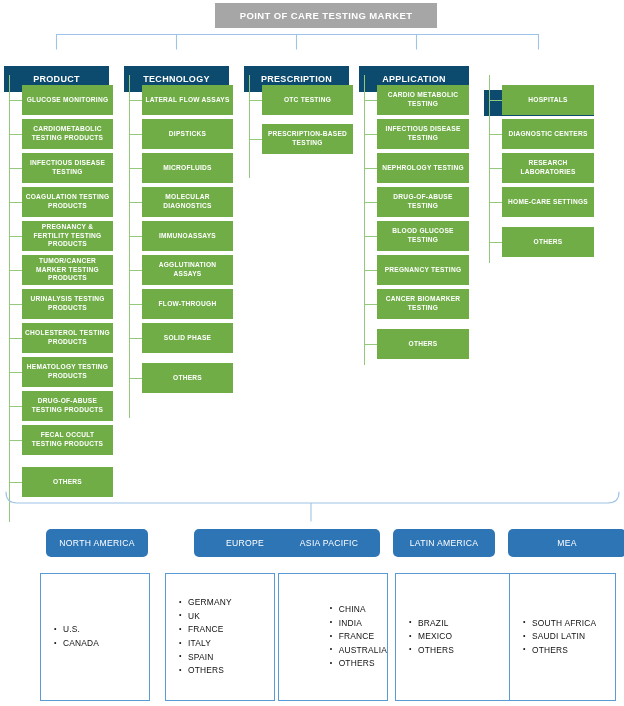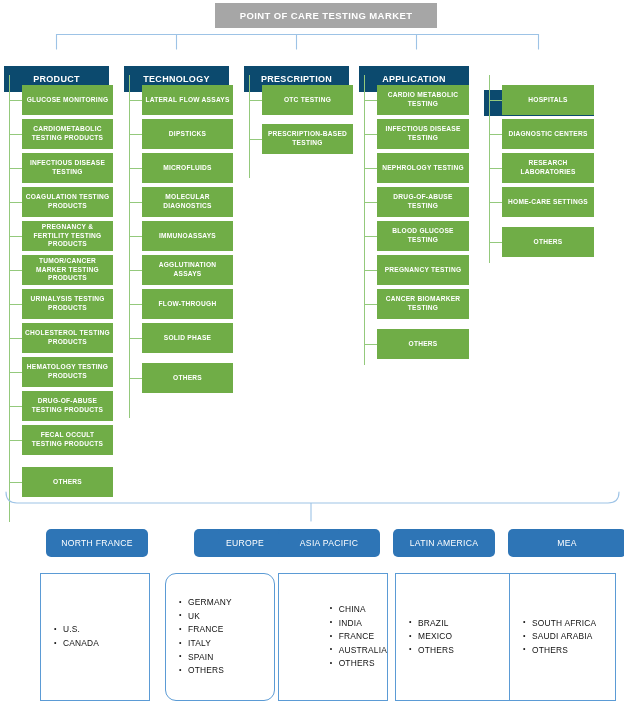--- a/index.html
+++ b/index.html
@@ -294,34 +294,34 @@
 
     <div class="stub" style="left:5px; top:160px; width:13px;"></div>
     <div class="item" style="left:18px; top:145px; width:92px; height:30px;">OTHERS</div>
   </div>
 </div>
 
 <svg class="bottom-conn" width="624" height="42" viewBox="0 0 624 42">
   <path d="M6,8 Q6,19 17,19 L311,19 L311,37 M311,19 L608,19 Q619,19 619,8" fill="none" stroke="#9DC3E6" stroke-width="1.1" stroke-linecap="round"></path>
 </svg>
 
-<div class="region-head" style="left:46px; width:102px;">NORTH FRANCE</div>
+<div class="region-head" style="left:46px; width:102px;">NORTH AMERICA</div>
 <div class="region-head" style="left:162px; width:102px;margin-left:32px;">EUROPE</div>
 <div class="region-head" style="left:278px; width:102px;">ASIA PACIFIC</div>
 <div class="region-head" style="left:393px; width:102px;">LATIN AMERICA</div>
 <div class="region-head" style="left:508px; width:118px;">MEA</div>
 
 <div class="region-body" style="left:40px; width:110px;">
   <ul class="region-list">
     <li>U.S.</li>
     <li>CANADA</li>
   </ul>
 </div>
 
-<div class="region-body" style="left:165px; width:110px;border-radius:11px;">
+<div class="region-body" style="left:165px; width:110px;">
   <ul class="region-list">
     <li>GERMANY</li>
     <li>UK</li>
     <li>FRANCE</li>
     <li>ITALY</li>
     <li>SPAIN</li>
     <li>OTHERS</li>
   </ul>
 </div>
 
@@ -339,16 +339,16 @@
   <ul class="region-list">
     <li>BRAZIL</li>
     <li>MEXICO</li>
     <li>OTHERS</li>
   </ul>
 </div>
 
 <div class="region-body" style="left:509px; width:107px;">
   <ul class="region-list">
     <li>SOUTH AFRICA</li>
-    <li>SAUDI ARABIA</li>
+    <li>SAUDI LATIN</li>
     <li>OTHERS</li>
   </ul>
 </div>
 
 </body></html>

